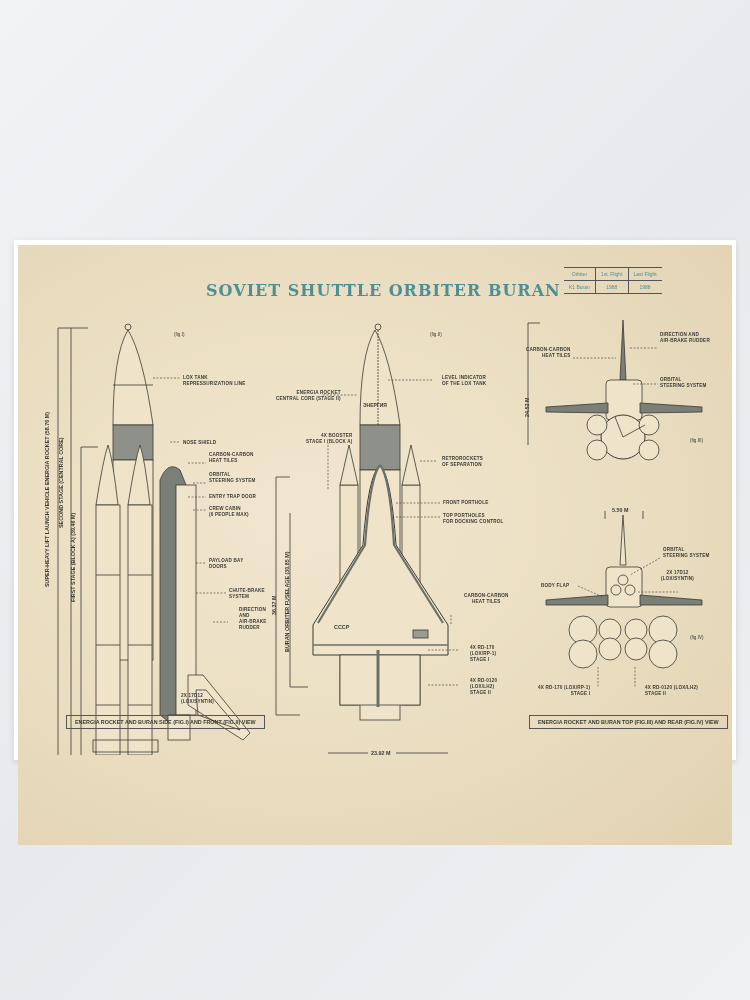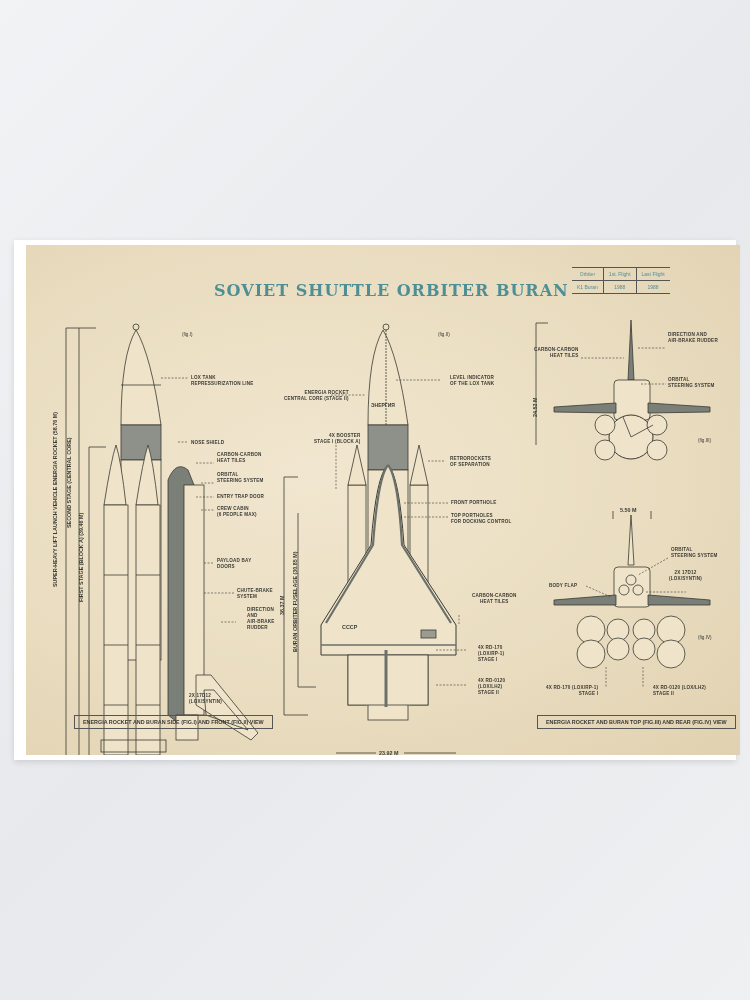--- a/index.html
+++ b/index.html
@@ -1,19 +1,19 @@
 <!DOCTYPE html>
 <html><head>
 <meta charset="utf-8">
 <style>
   html,body{margin:0;padding:0;}
   body{width:750px;height:1000px;background:#edeef0;position:relative;overflow:hidden;font-family:"Liberation Sans",sans-serif;}
   .bg{position:absolute;inset:0;background:linear-gradient(135deg,#f2f3f5 0%,#e8e9ec 50%,#eef0f2 100%);}
   .frame{position:absolute;left:14px;top:240px;width:722px;height:520px;background:#fff;box-shadow:0 2px 6px rgba(0,0,0,.12);}
-  .paper{position:absolute;left:26px;top:245px;width:714px;height:510px;background:radial-gradient(ellipse at 40% 45%,#f1e6cf 0%,#e9dcbf 60%,#e0d1b0 100%);overflow:hidden;}
+  .paper{position:absolute;left:18px;top:245px;width:714px;height:600px;background:radial-gradient(ellipse at 40% 45%,#f1e6cf 0%,#e9dcbf 60%,#e0d1b0 100%);overflow:hidden;}
   .title{position:absolute;left:188px;top:36px;font-family:"DejaVu Serif",serif;font-weight:bold;font-size:16px;letter-spacing:1px;color:#4e8f96;white-space:nowrap;}
   table.info{position:absolute;left:546px;top:22px;border-collapse:collapse;font-size:5px;color:#4e8f96;}
   table.info td{border-left:1px solid #555;padding:3px 5px;text-align:center;}
   table.info td:first-child{border-left:none;}
   table.info tr{border-top:1px solid #555;}
   table.info tr:last-child{border-bottom:1px solid #555;}
   .lbl{position:absolute;font-size:4.6px;line-height:6px;color:#3a3a34;font-weight:bold;text-transform:uppercase;white-space:nowrap;letter-spacing:.2px;}
   .lbl.r{text-align:right;}
   .fig{position:absolute;font-size:4.6px;color:#3a3a34;}
   .vert{position:absolute;transform-origin:left top;transform:rotate(-90deg);font-size:5.4px;font-weight:bold;color:#3a3a34;white-space:nowrap;text-transform:uppercase;}

